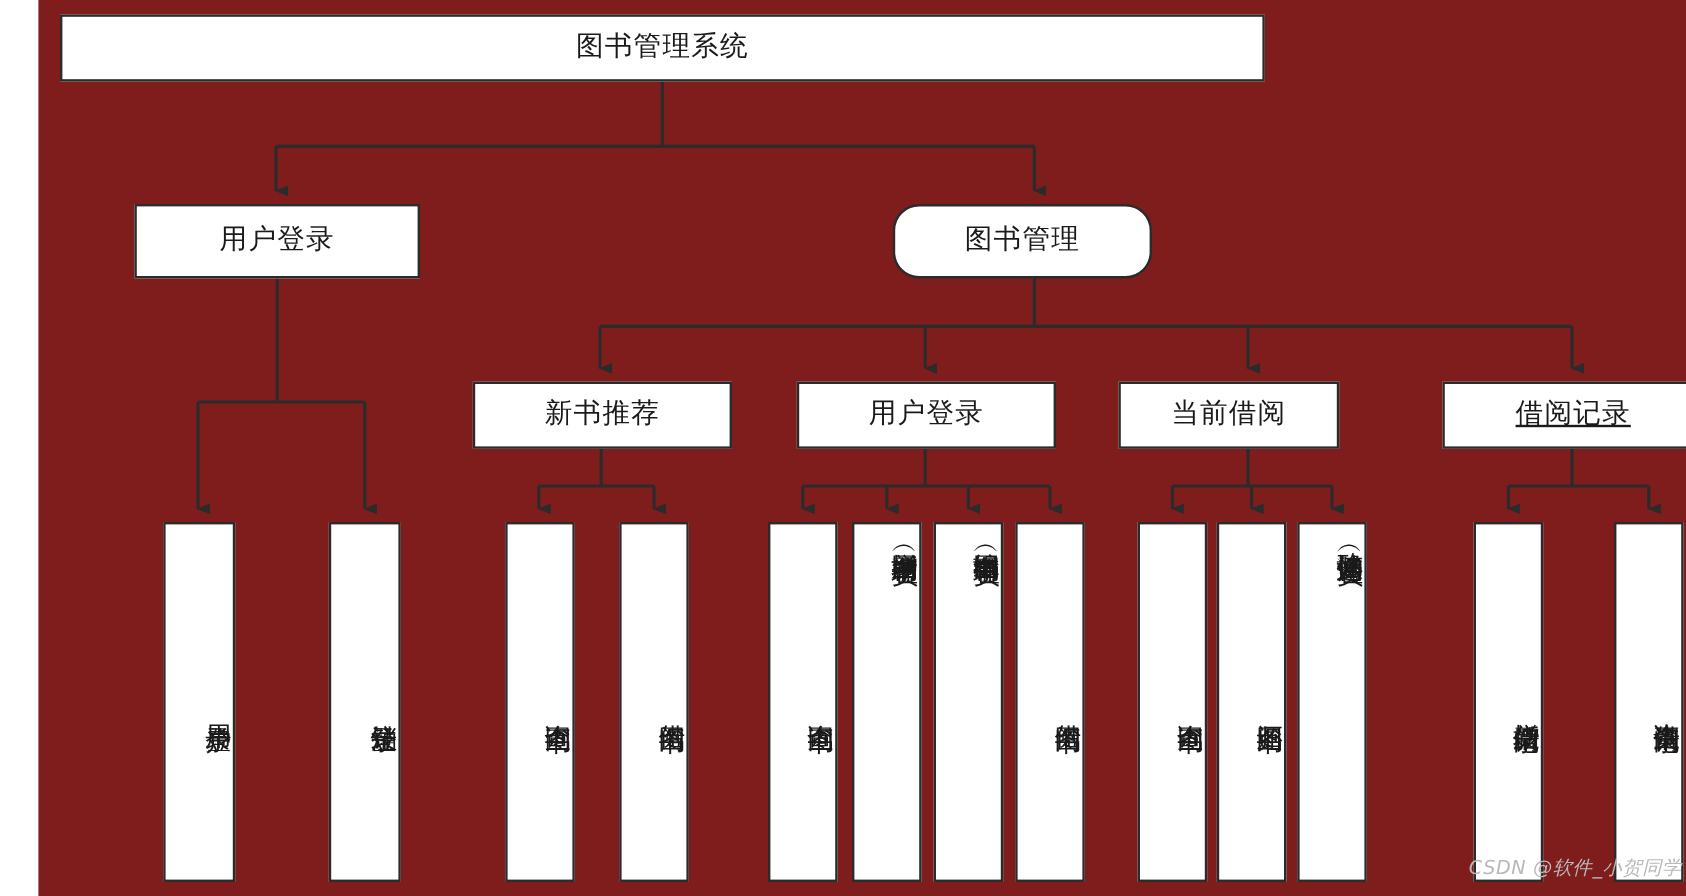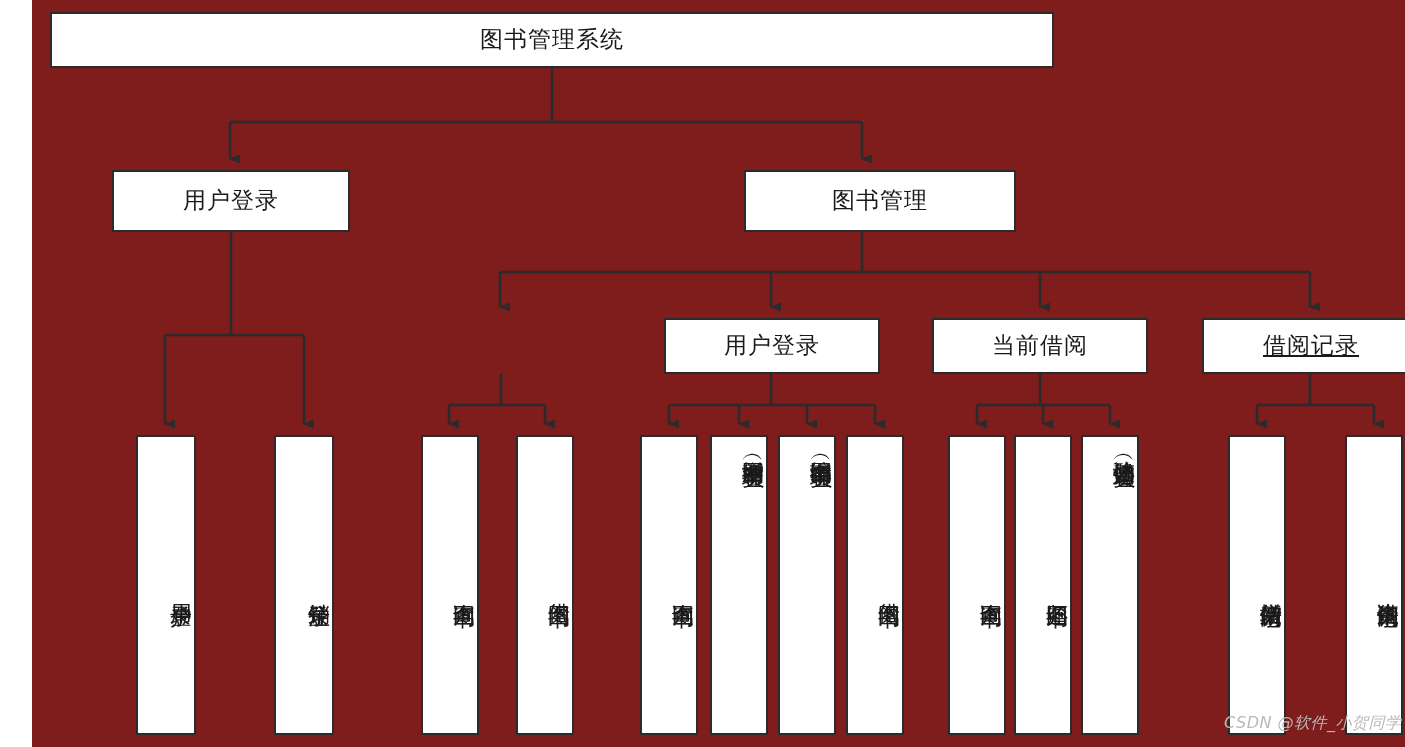--- a/index.html
+++ b/index.html
@@ -122,28 +122,31 @@
     </g>
   </svg>
 
   <div class="node node-h" style="left:18px; top:12px; width:1004px; height:56px;">
     <span>图书管理系统</span>
   </div>
 
   <div class="node node-h" style="left:80px; top:170px; width:238px; height:62px;">
     <span>用户登录</span>
   </div>
-  <div class="node node-h" style="left:712px; top:170px; width:272px; height:62px;">
+  <div class="node node-h" style="left:712px; top:170px; width:216px; height:62px;border-radius:22px;">
     <span>图书管理</span>
   </div>
 
+  <div class="node node-h" style="left:362px; top:318px; width:216px; height:56px;">
+    <span>新书推荐</span>
+  </div>
   <div class="node node-h" style="left:632px; top:318px; width:216px; height:56px;">
     <span>用户登录</span>
   </div>
-  <div class="node node-h" style="left:900px; top:318px; width:216px; height:56px;">
+  <div class="node node-h" style="left:900px; top:318px; width:184px; height:56px;">
     <span>当前借阅</span>
   </div>
   <div class="node node-h" style="left:1170px; top:318px; width:218px; height:56px;text-decoration:underline;">
     <span>借阅记录</span>
   </div>
 
   <div class="node node-v" style="left:104px; top:435px; width:60px; height:300px;">
     <span>用户登录</span>
   </div>
   <div class="node node-v" style="left:242px; top:435px; width:60px; height:300px;">

